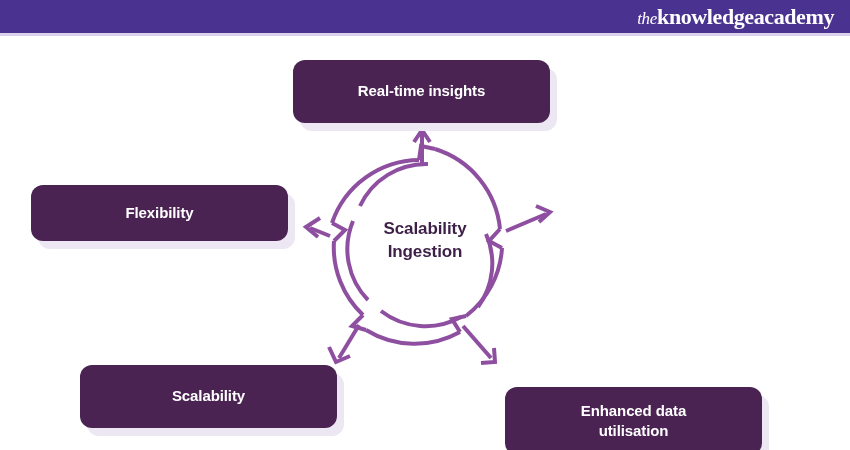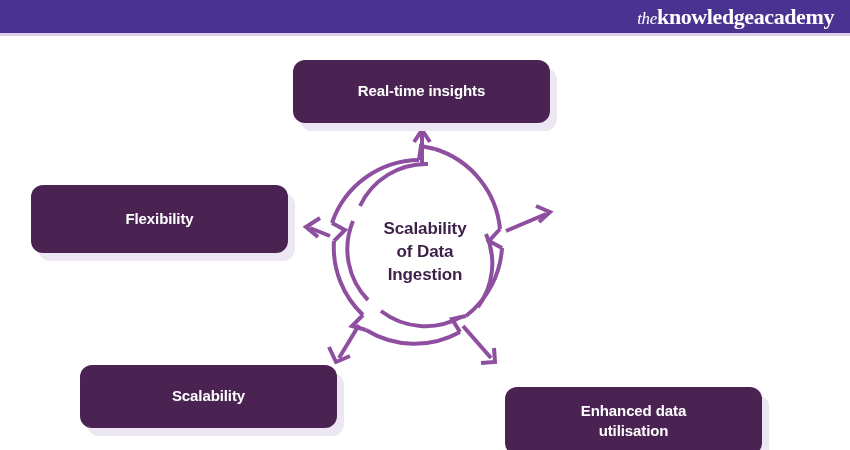--- a/index.html
+++ b/index.html
@@ -93,21 +93,21 @@
     text-align: center;
     display: flex;
     align-items: center;
     justify-content: center;
     padding: 6px 20px;
     box-shadow: 7px 8px 0 0 #ece7f2;
     letter-spacing: -0.1px;
   }
 
   #box-realtime  { left: 293px; top: 24px;  width: 257px; height: 63px; }
-  #box-flex      { left: 31px;  top: 149px; width: 257px; height: 68px; }
+  #box-flex      { left: 31px;  top: 149px; width: 257px; height: 56px; }
   #box-improved  { left: 553px; top: 147px; width: 257px; height: 68px; }
   #box-scale     { left: 80px;  top: 329px; width: 257px; height: 63px; }
   #box-enhanced  { left: 505px; top: 327px; width: 257px; height: 68px; margin-top: 24px; }
 </style>
 </head>
 <body>
 
 <div id="page">
 
   <div id="header">
@@ -158,21 +158,20 @@
         <path d="M 359 289 L 339 322"></path>
         <path d="M 329 311 L 336 326 L 350 320"></path>
 
         <path d="M 463 290 L 491 322"></path>
         <path d="M 481 327 L 495 326 L 494 312"></path>
       </g>
     </svg>
 
     <div id="center-label">
       <div>Scalability</div>
-      <div>of Data</div>
       <div>Ingestion</div>
     </div>
 
     <div id="box-realtime" class="node-box">
       <span>Real-time insights</span>
     </div>
 
     <div id="box-flex" class="node-box">
       <span>Flexibility</span>
     </div>

